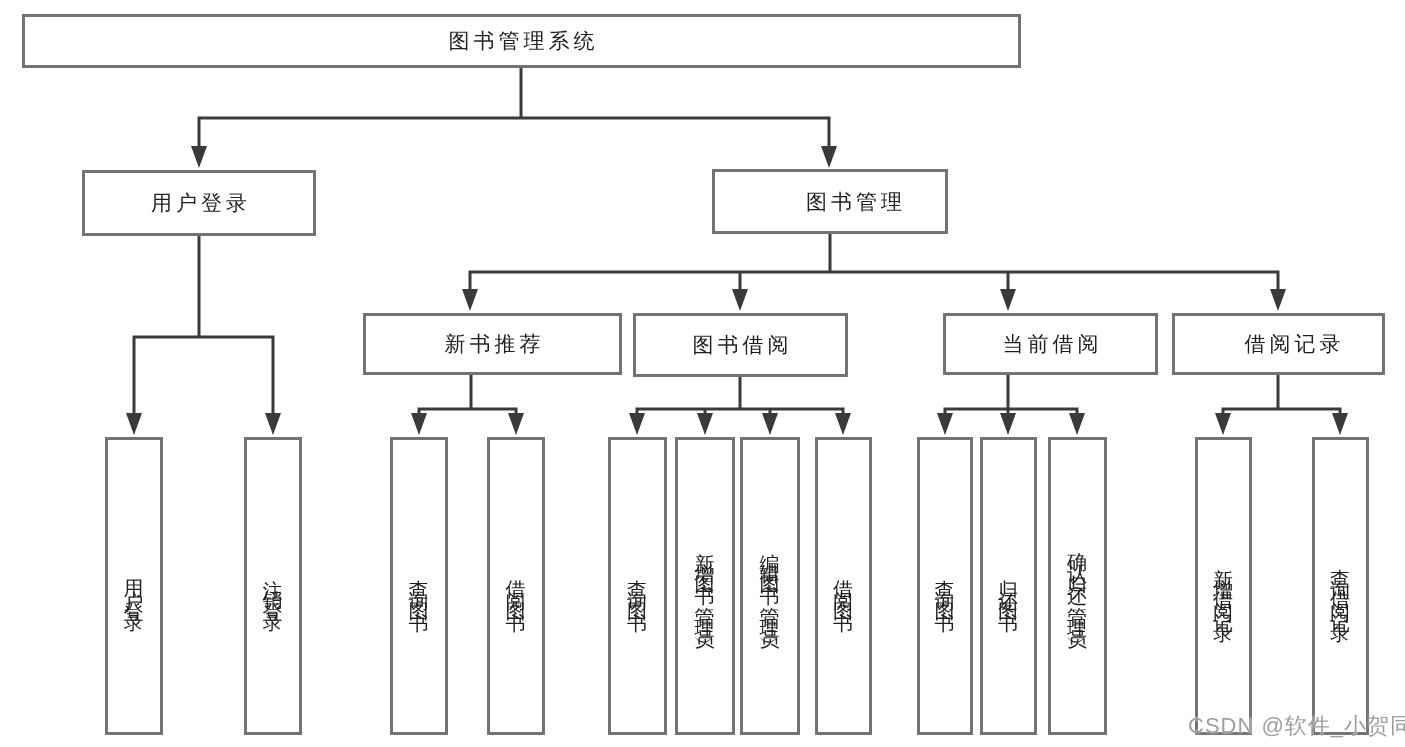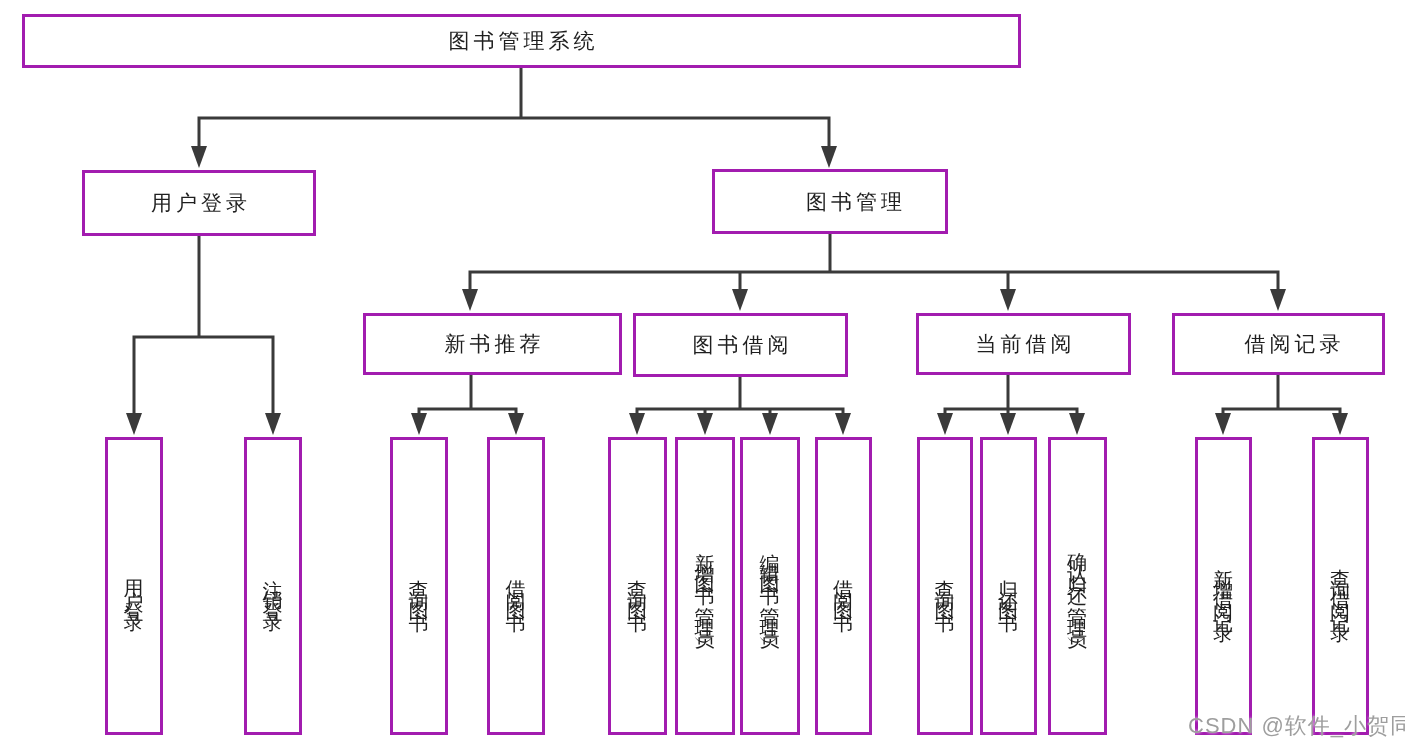--- a/index.html
+++ b/index.html
@@ -2,36 +2,36 @@
 <html><head>
 <meta charset="utf-8">
 <style>
   html,body{margin:0;padding:0;background:#ffffff;}
   .canvas{
     position:relative;width:1405px;height:747px;background:#ffffff;
     font-family:"Liberation Sans","DejaVu Sans",sans-serif;color:#1f1f1f;overflow:hidden;
   }
   svg.wires{position:absolute;left:0;top:0;width:1405px;height:747px;}
   .node{
-    position:absolute;box-sizing:border-box;border:3px solid #a21caf;background:#ffffff;
+    position:absolute;box-sizing:border-box;border:3px solid #737373;background:#ffffff;
     display:flex;align-items:center;justify-content:center;z-index:2;
   }
   .hnode span{font-size:21px;letter-spacing:4px;text-indent:4px;white-space:nowrap;}
   .leaf{top:437px;height:298px;}
   .leaf span{
     writing-mode:vertical-rl;font-size:20px;line-height:1;letter-spacing:11px;
     white-space:nowrap;
   }
   
   #n-root   {left:22px;  top:14px;  width:999px; height:54px;}
   #n-login  {left:82px;  top:170px; width:234px; height:66px;}
   #n-mgmt   {left:712px; top:169px; width:236px; height:65px;padding-left:48px;}
   #n-newbook{left:363px; top:313px; width:259px; height:62px;justify-content:center;}
   #n-borrow {left:633px; top:313px; width:215px; height:64px;}
-  #n-current{left:916px; top:313px; width:215px; height:62px;}
+  #n-current{left:943px; top:313px; width:215px; height:62px;}
   #n-record {left:1172px;top:313px; width:213px; height:62px;padding-left:28px;}
   
   #n-user  {left:105px; width:58px;}
   #n-logout{left:244px; width:58px;}
   #n-nbq   {left:390px; width:58px;}
   #n-nbb   {left:487px; width:58px;}
   #n-bwq   {left:608px; width:59px;}
   #n-bwa   {left:675px; width:60px;}
   #n-bwe   {left:740px; width:60px;}
   #n-bwb   {left:815px; width:57px;}

